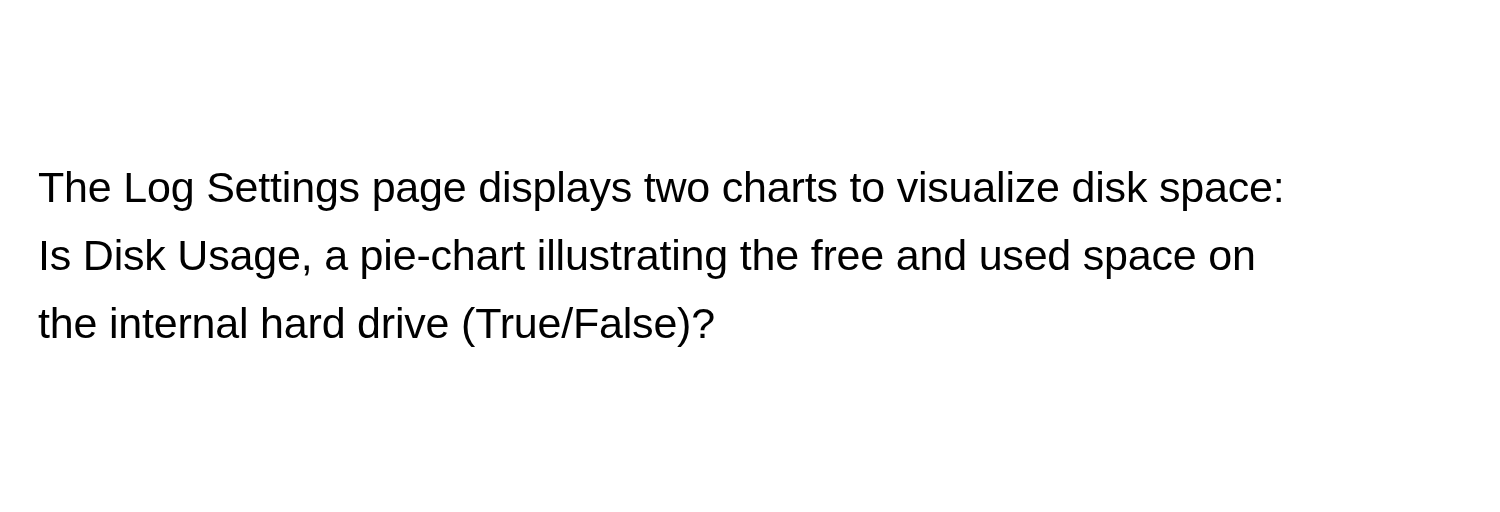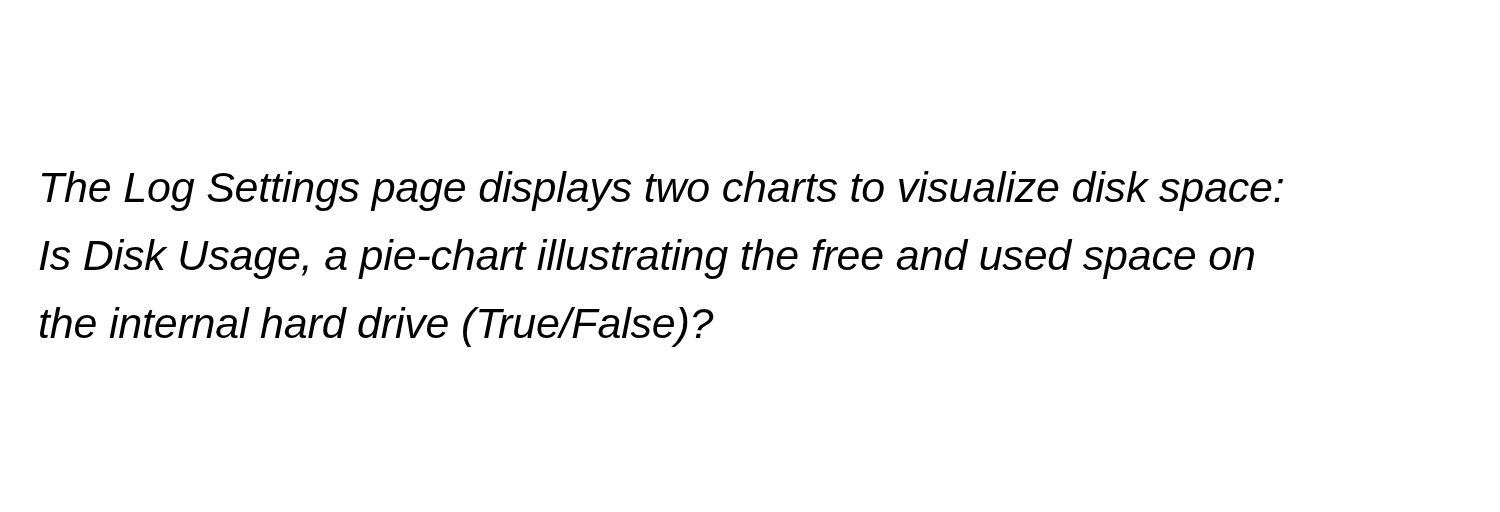--- a/index.html
+++ b/index.html
@@ -17,19 +17,18 @@
       padding-left: 38px;
       padding-right: 38px;
     }
     .question-text {
       font-size: 43px;
       line-height: 1.58;
       color: #000000;
       font-weight: 400;
       letter-spacing: -0.2px;
       max-width: 1280px;
-      font-style: italic;
     }
   </style>
 </head>
 <body>
 
 <div class="question-text">The Log Settings page displays two charts to visualize disk space: Is Disk Usage, a pie-chart illustrating the free and used space on the internal hard drive (True/False)?</div>
 
 </body></html>

